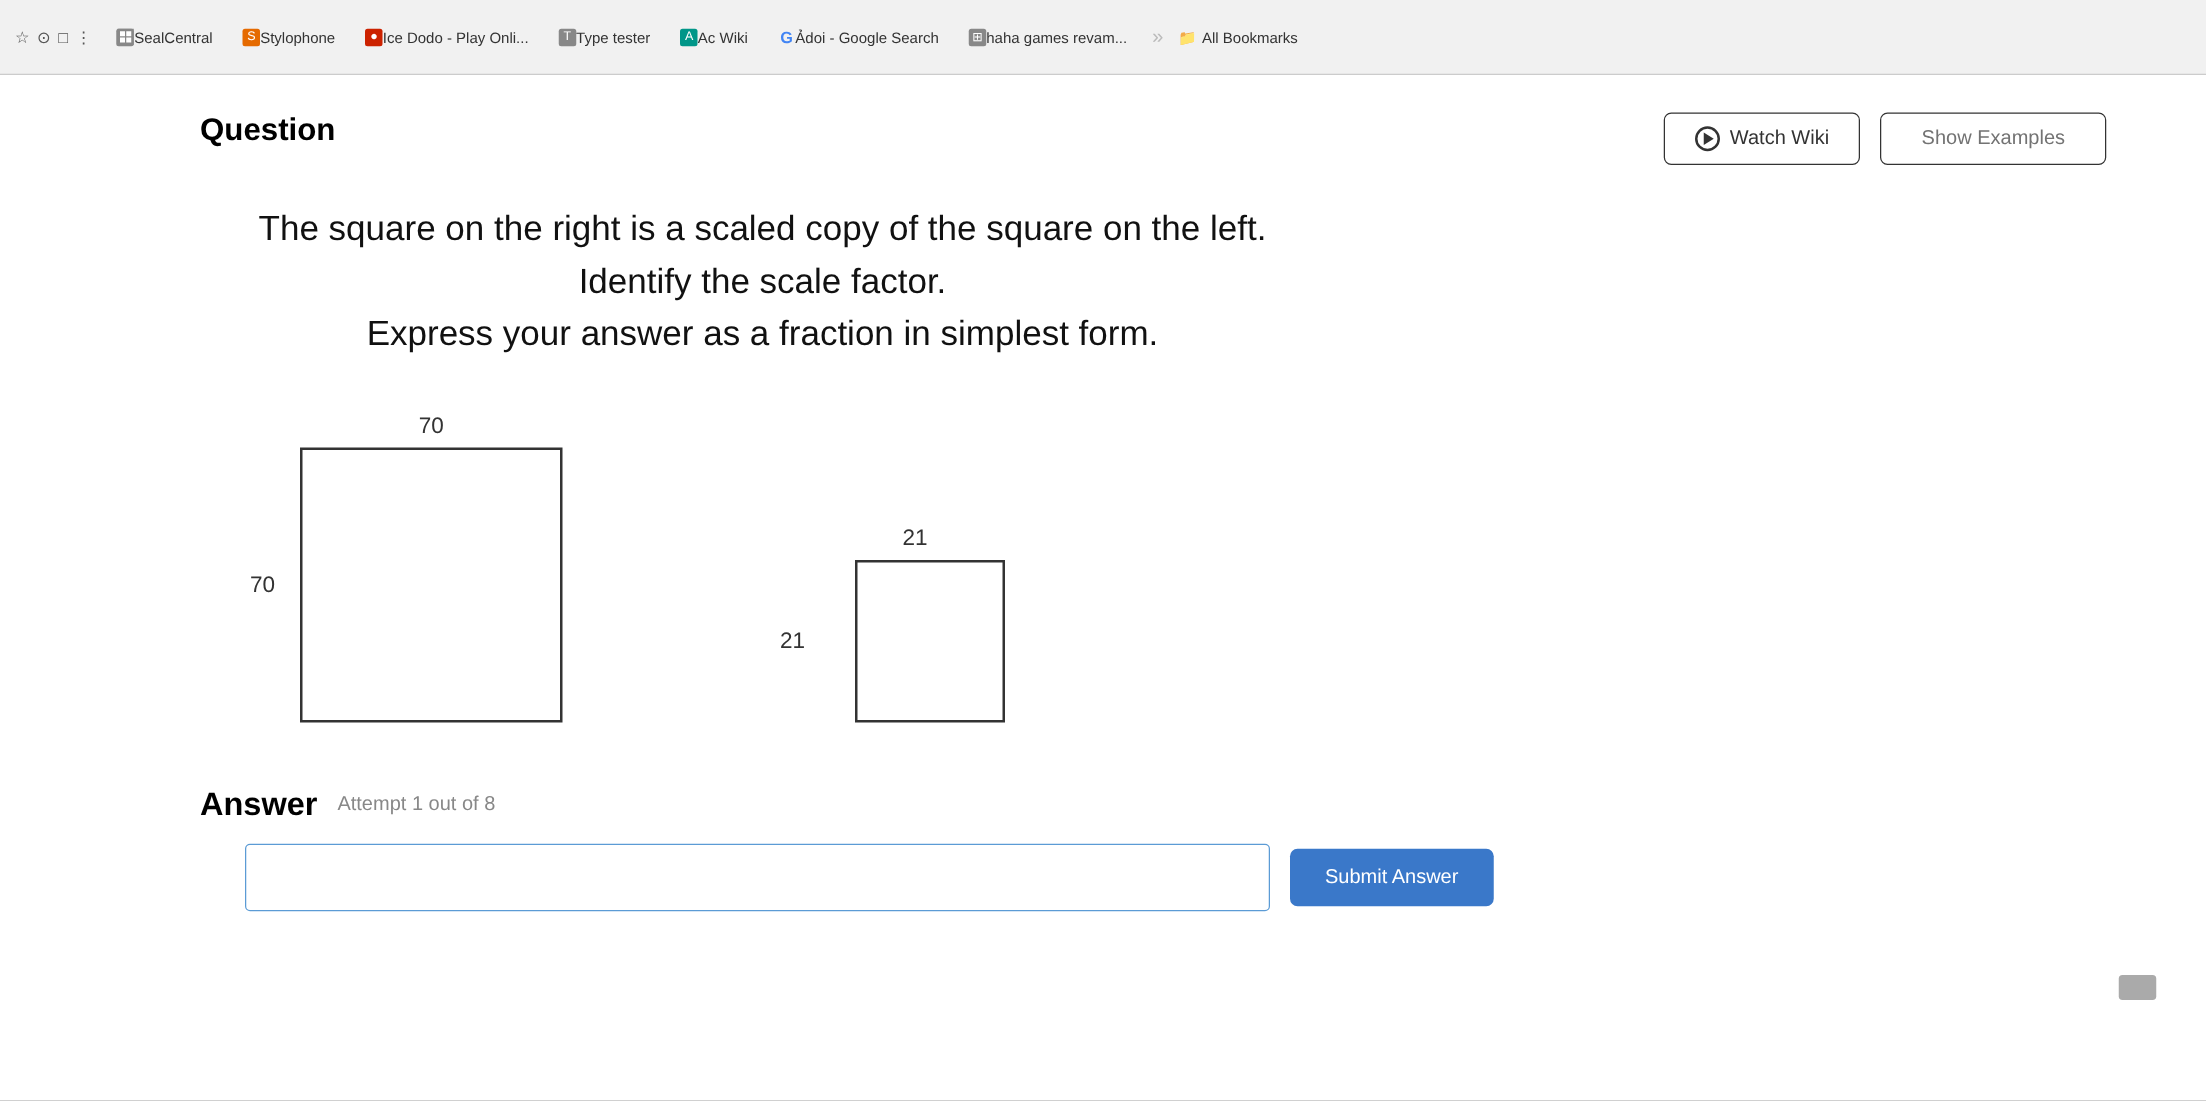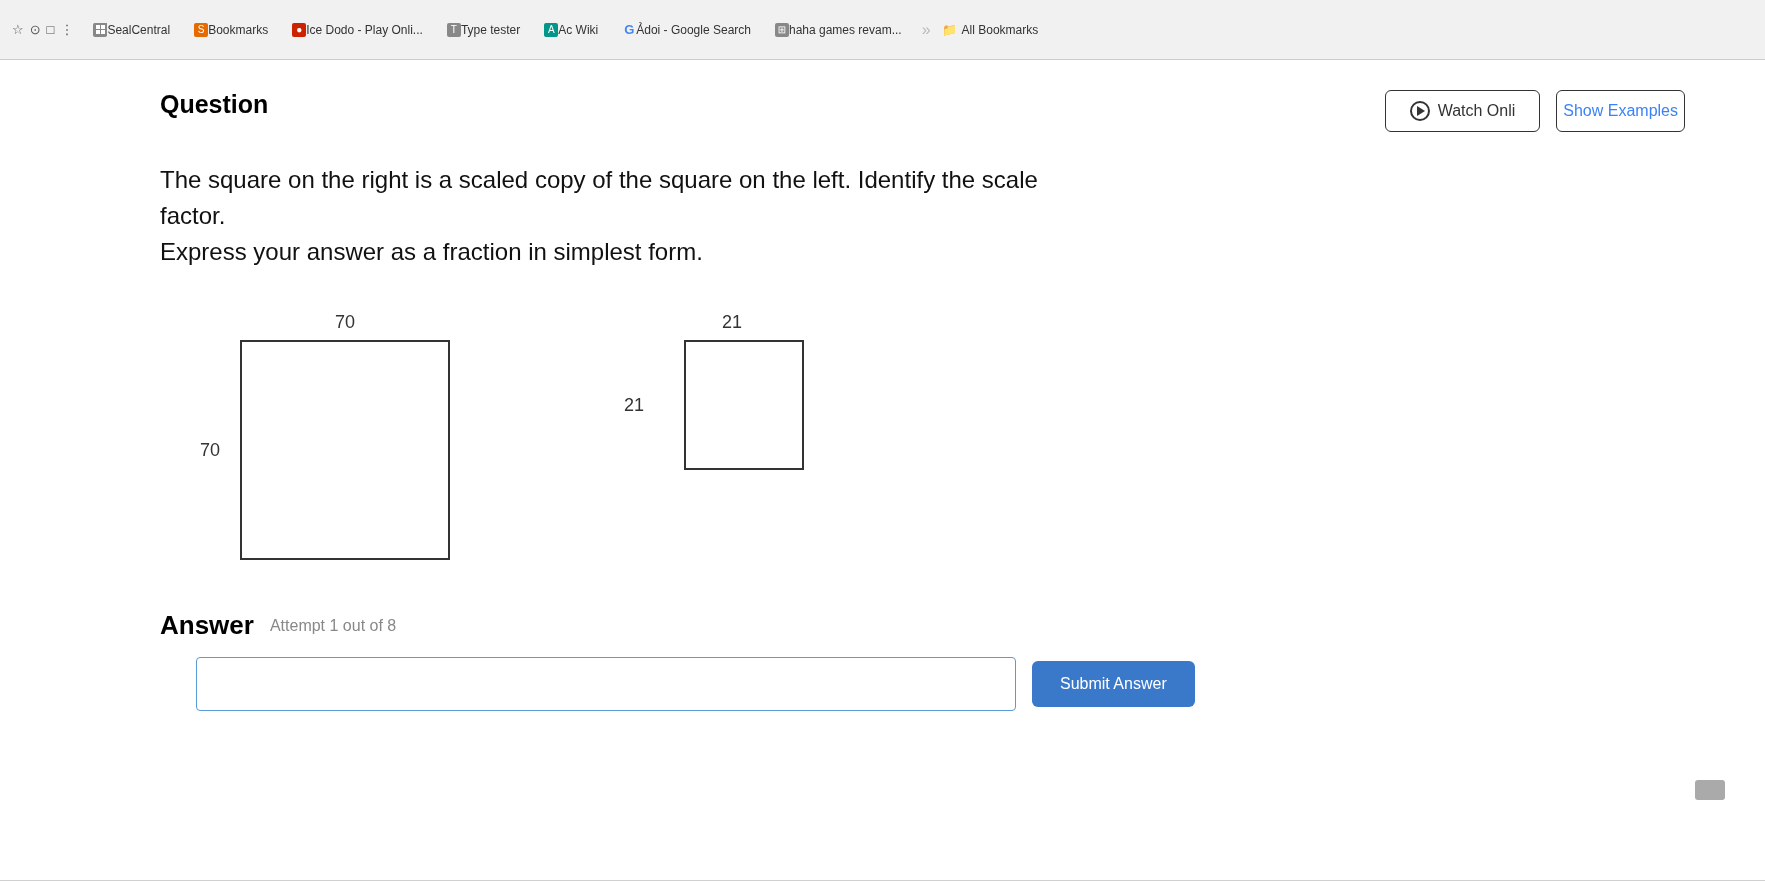--- a/index.html
+++ b/index.html
@@ -120,23 +120,23 @@
       cursor: pointer;
       font-family: Arial, sans-serif;
     }
 
     .show-examples-btn {
       display: flex;
       align-items: center;
       gap: 8px;
       border: 1.5px solid #333;
       border-radius: 6px;
-      padding: 10px 6px;
+      padding: 10px 32px;
       font-size: 16px;
-      color: #3b82f6;
+      color: #737373;
       background: white;
       cursor: pointer;
       font-family: Arial, sans-serif;
     }
 
     .play-circle {
       width: 20px;
       height: 20px;
       border: 2px solid #333;
       border-radius: 50%;
@@ -149,31 +149,32 @@
       width: 0;
       height: 0;
       border-top: 5px solid transparent;
       border-bottom: 5px solid transparent;
       border-left: 8px solid #333;
       margin-left: 2px;
     }
 
     
     .question-text {
-      font-size: 24px;
+      font-size: 28px;
       line-height: 1.5;
       color: #111;
       margin-bottom: 40px;
       max-width: 900px;
+      text-align: center;
     }
 
     
     .diagram-area {
       display: flex;
-      align-items: flex-start;
+      align-items: flex-end;
       gap: 180px;
       margin-bottom: 50px;
       padding-left: 80px;
     }
 
     .shape-container {
       position: relative;
     }
 
     .large-square-wrapper {
@@ -319,21 +320,21 @@
         <div style="background:white;width:4px;height:4px;"></div>
         <div style="background:white;width:4px;height:4px;"></div>
         <div style="background:white;width:4px;height:4px;"></div>
       </div>
     </span>
     <span>SealCentral</span>
   </div>
 
   <div class="tab-item">
     <span class="tab-icon orange">S</span>
-    <span>Bookmarks</span>
+    <span>Stylophone</span>
   </div>
 
   <div class="tab-item">
     <span class="tab-icon red">●</span>
     <span>Ice Dodo - Play Onli...</span>
   </div>
 
   <div class="tab-item">
     <span class="tab-icon gray">T</span>
     <span>Type tester</span>
@@ -364,21 +365,21 @@
 
 <div class="main-content">
 
   <div class="header-row">
     <span class="question-label">Question</span>
     <div class="header-buttons">
       <button class="watch-video-btn">
         <div class="play-circle">
           <div class="play-triangle"></div>
         </div>
-        <span>Watch Onli</span>
+        <span>Watch Wiki</span>
       </button>
       <button class="show-examples-btn">
         <span>Show Examples</span>
       </button>
     </div>
   </div>
 
   <div class="question-text">
     <span>The square on the right is a scaled copy of the square on the left. Identify the scale factor.</span><br>
     <span>Express your answer as a fraction in simplest form.</span>

